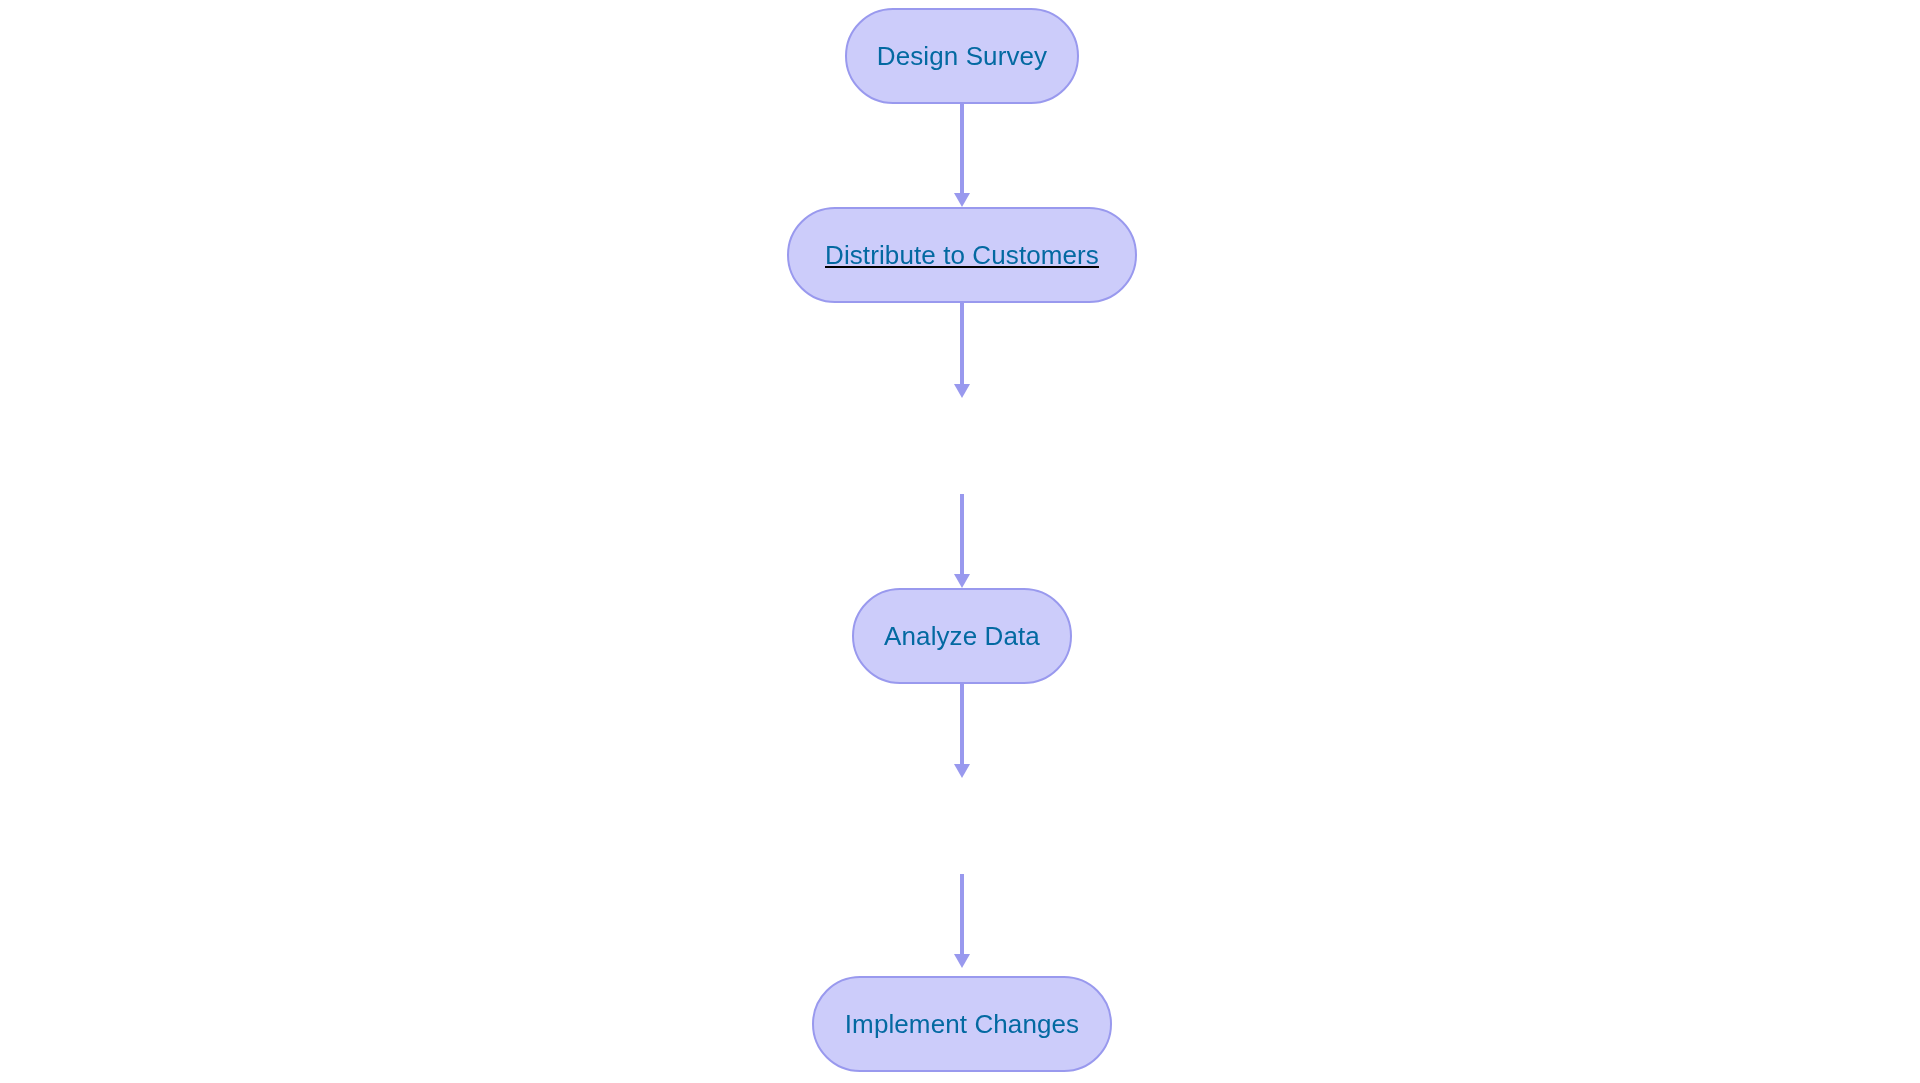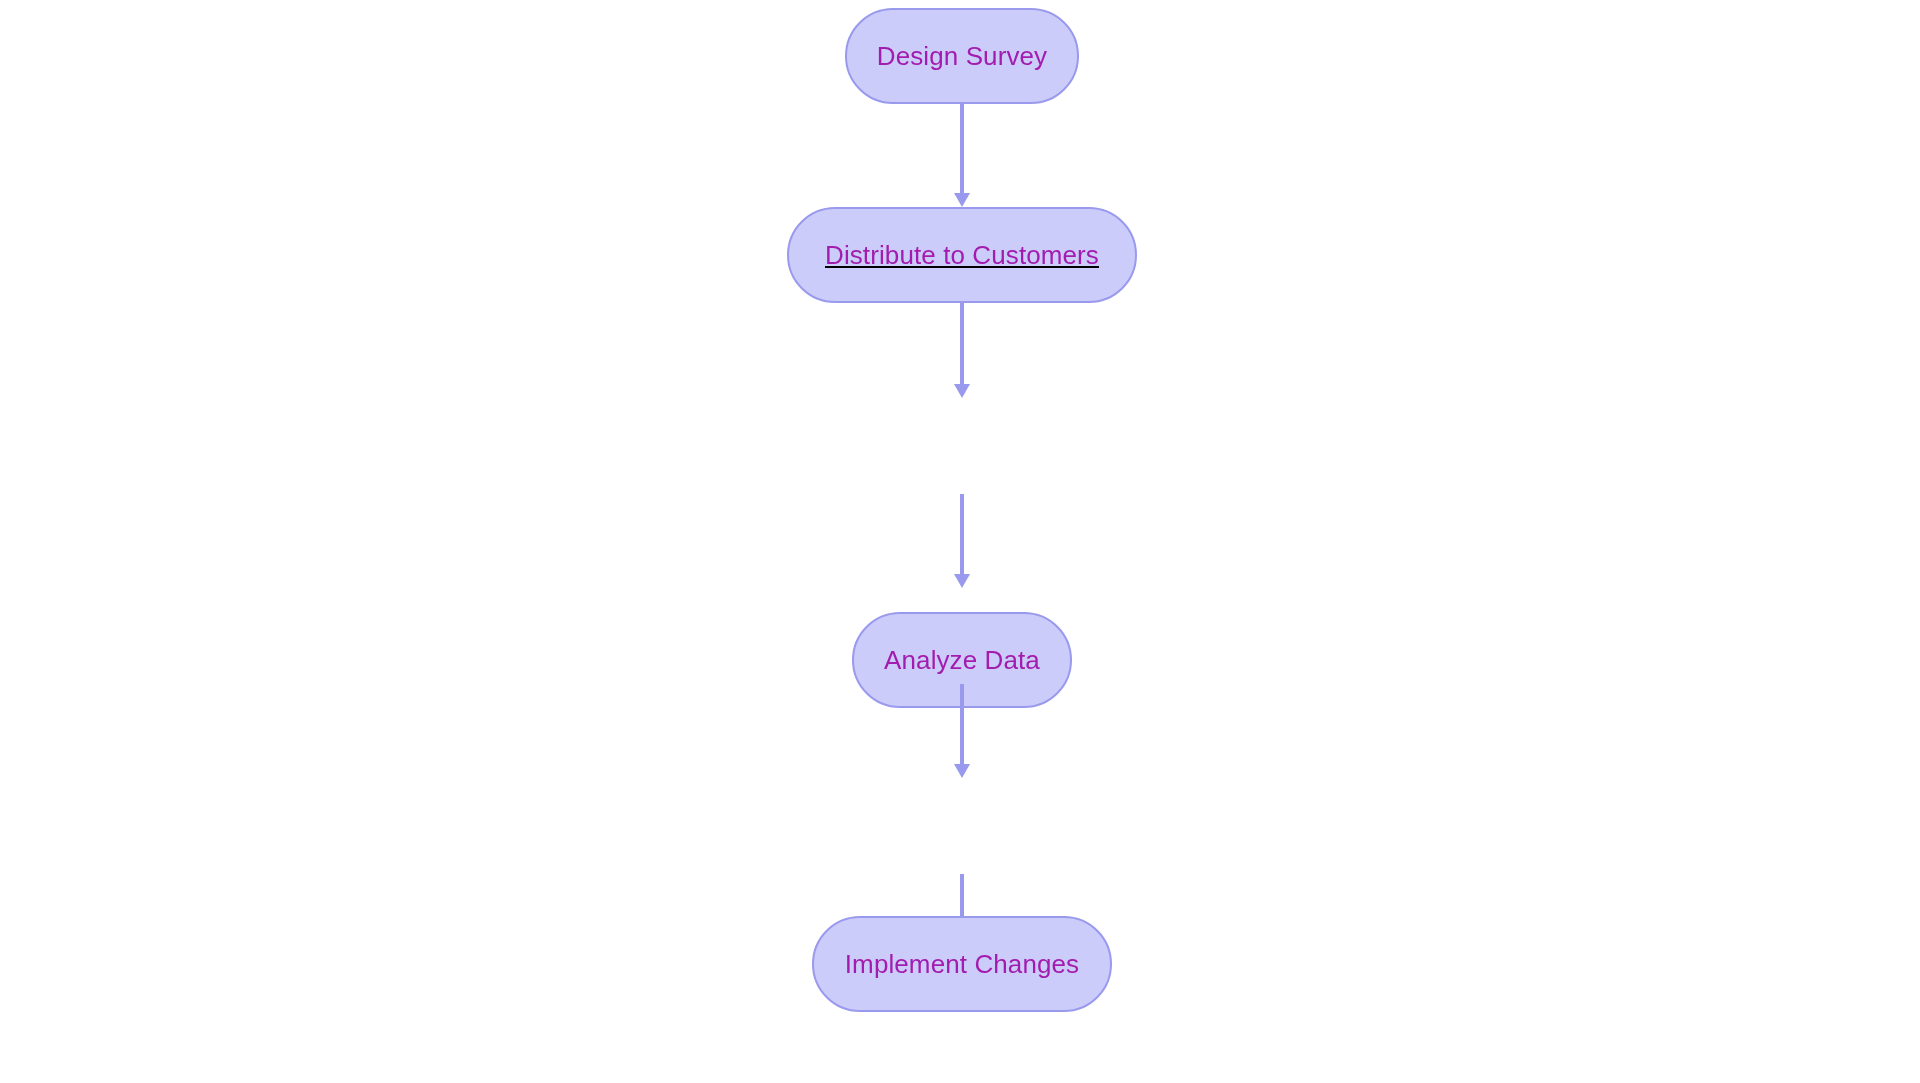--- a/index.html
+++ b/index.html
@@ -38,34 +38,34 @@
     align-items: center;
     justify-content: center;
     height: 96px;
     border: 2px solid #9999ee;
     border-radius: 48px;
     background: #ccccfa;
     transform: translateX(-50%);
     left: 962px;
   }
   .flow-node .node-label {
-    color: #a21caf;
+    color: #0369a1;
     font-size: 26px;
     line-height: 1;
     white-space: nowrap;
     letter-spacing: 0.1px;
     font-weight: 400;
   }
 
   .node-1 { top: 8px;   width: 234px; }
   .node-2 { top: 207px; width: 350px; text-decoration: underline; }
   .node-3 { top: 398px; width: 286px; }
-  .node-4 { top: 612px; width: 220px; }
+  .node-4 { top: 588px; width: 220px; }
   .node-5 { top: 778px; width: 256px; }
-  .node-6 { top: 916px; width: 300px; text-align: center; }
+  .node-6 { top: 976px; width: 300px; text-align: center; }
 
   
   .flow-edge {
     position: absolute;
     left: 962px;
     width: 0;
     transform: translateX(-50%);
   }
   .flow-edge .edge-line {
     position: absolute;

